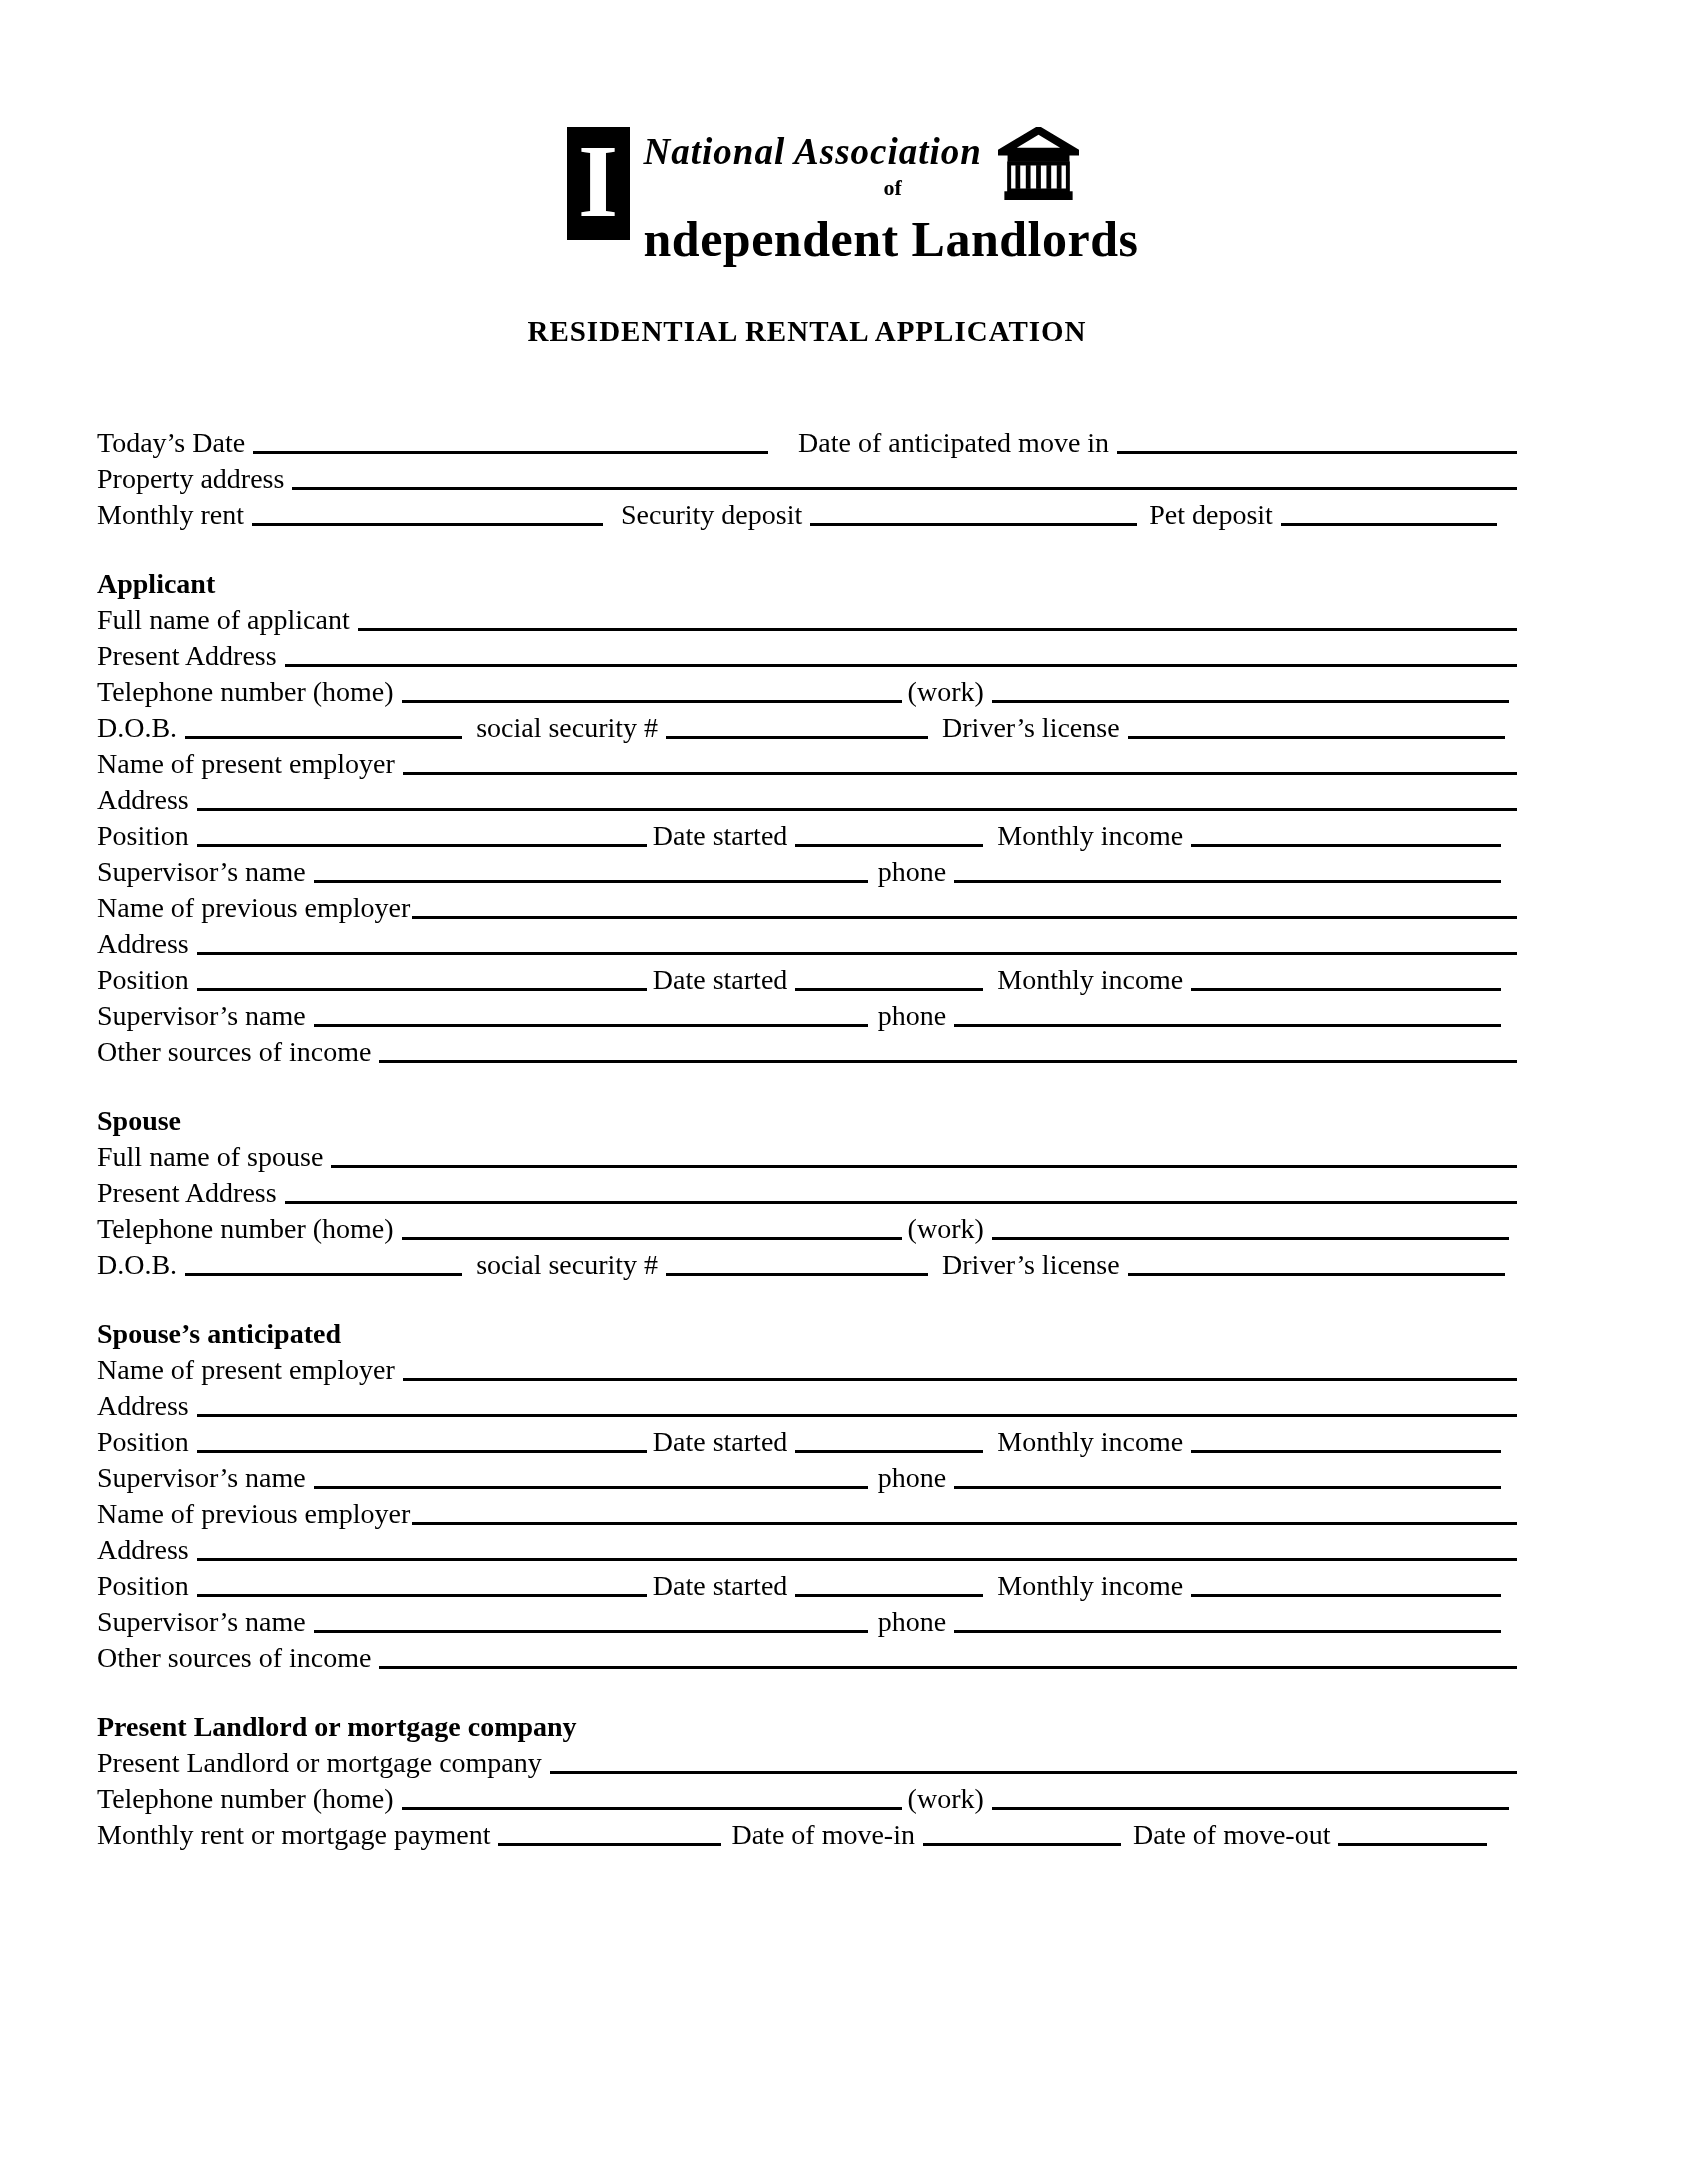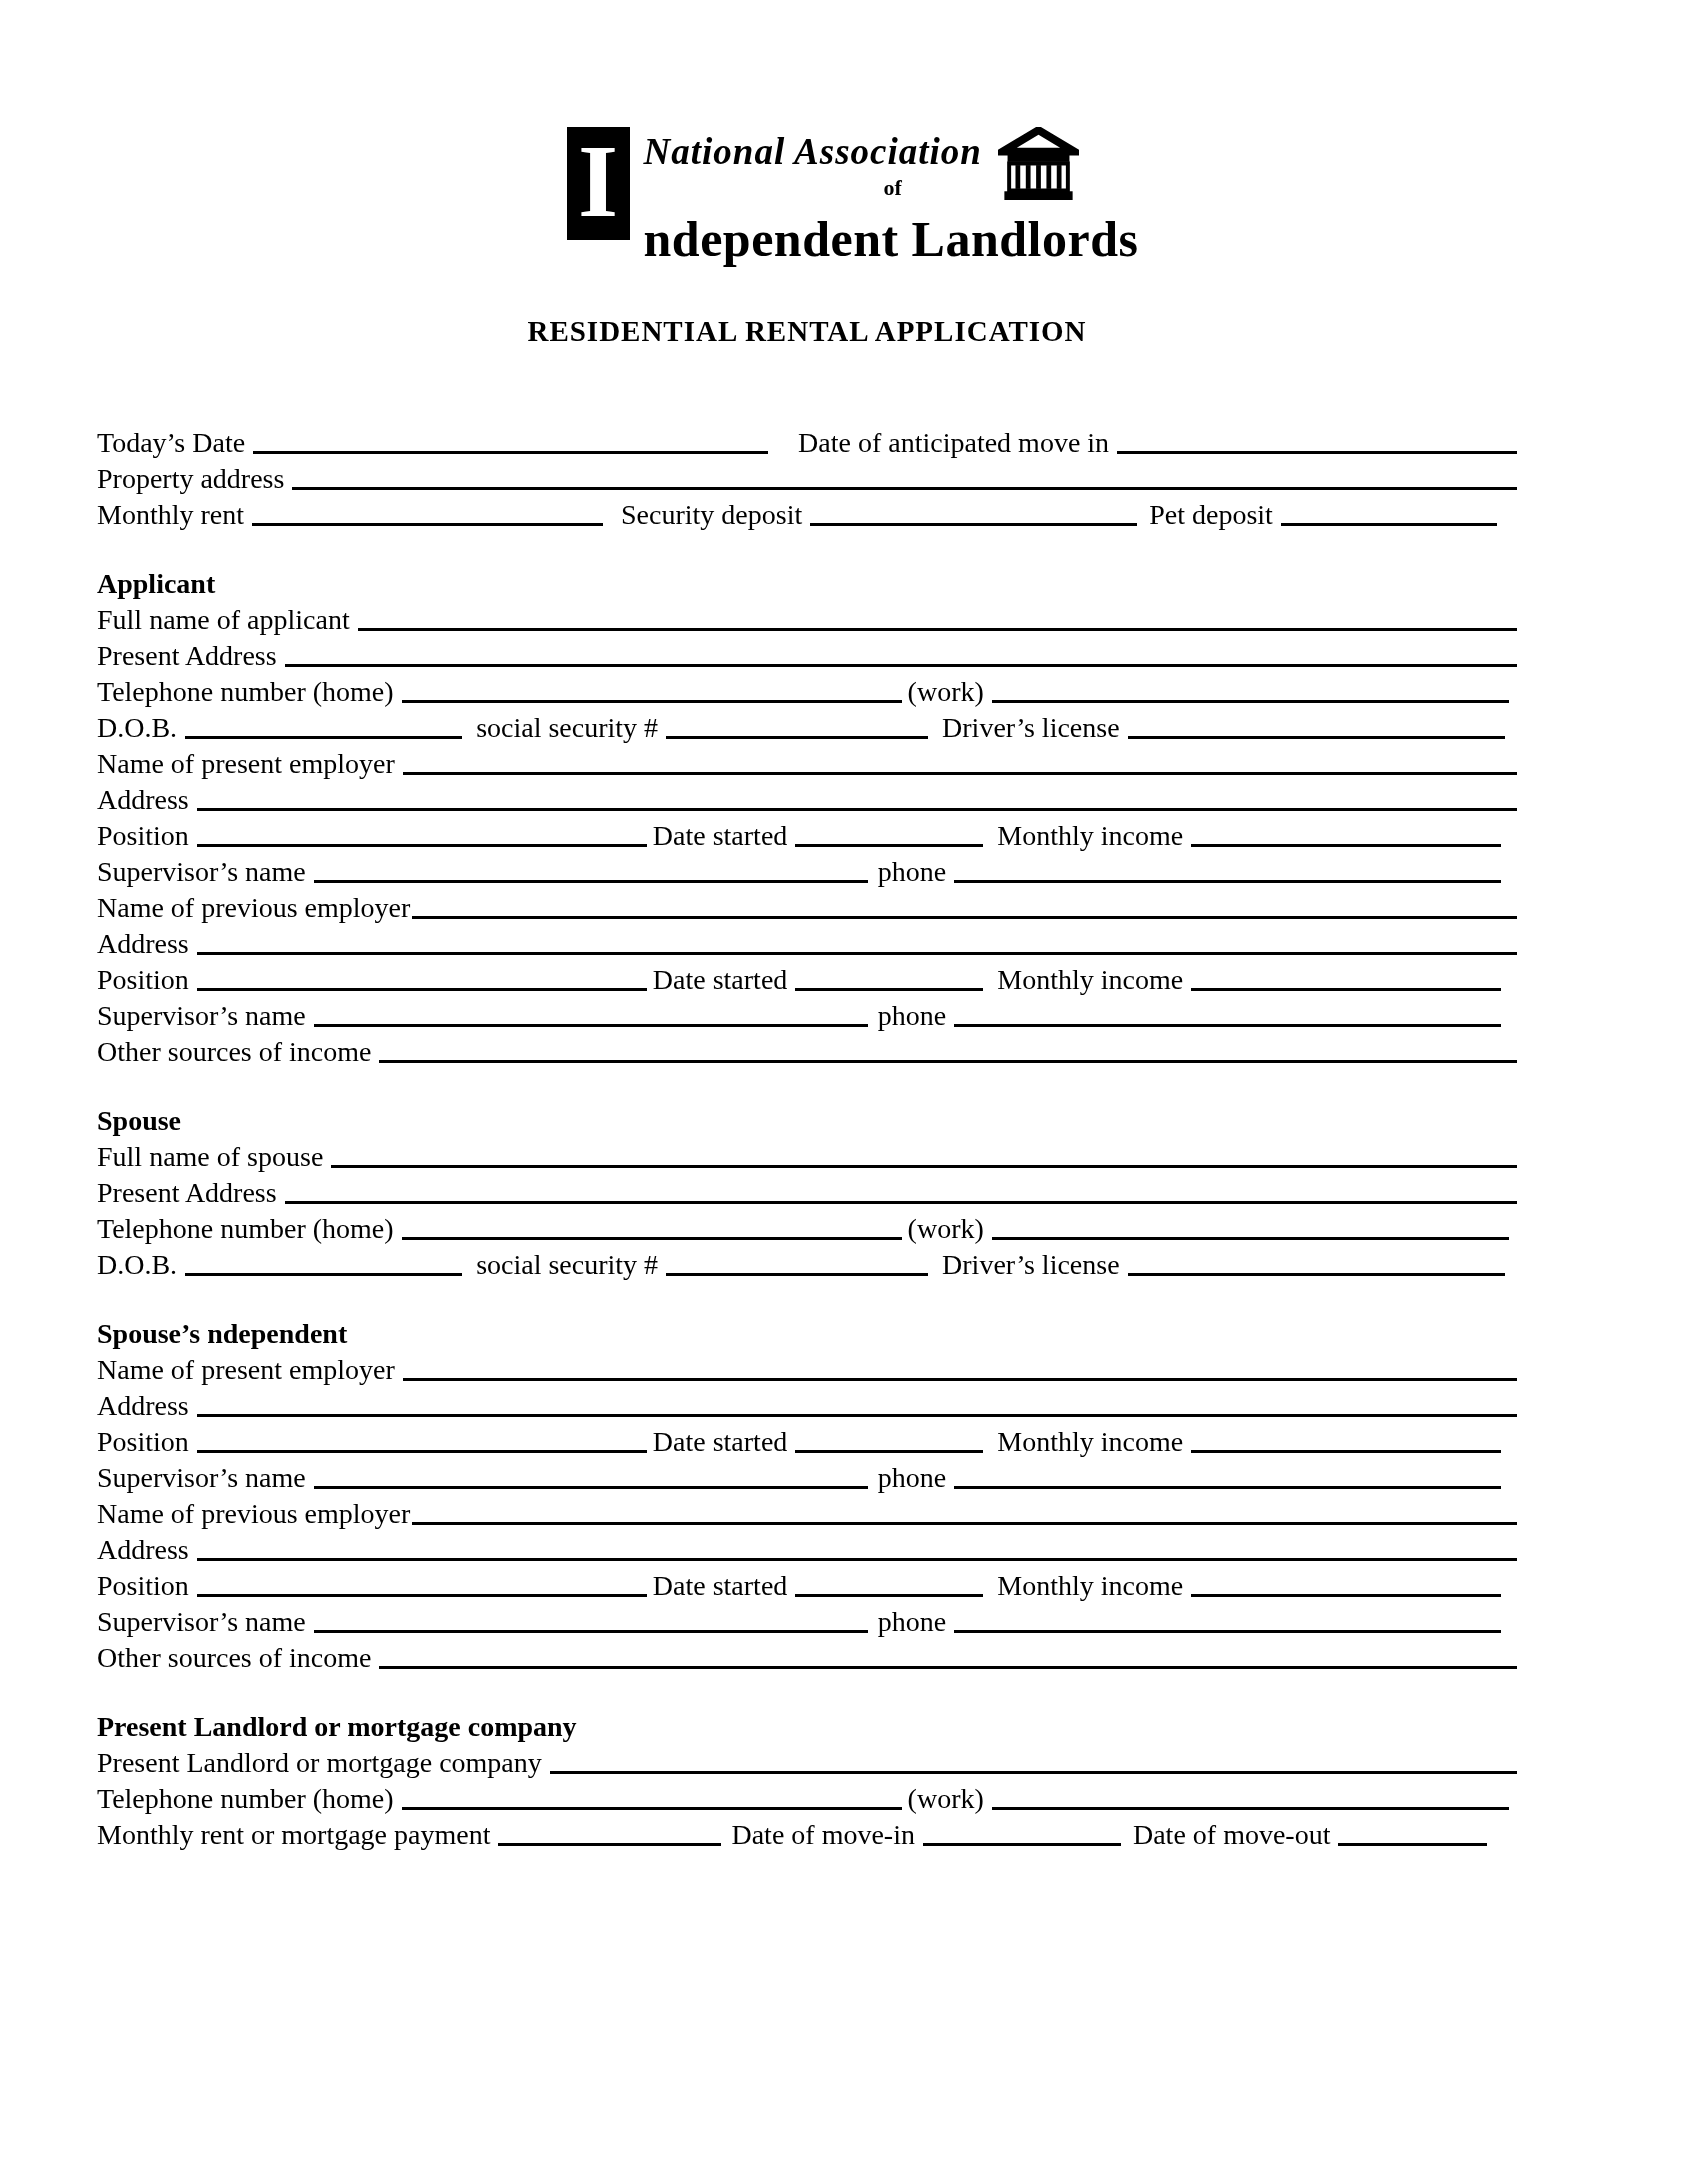--- a/index.html
+++ b/index.html
@@ -219,21 +219,21 @@
   <div class="r">
     <span class="l">D.O.B.</span>
     <div class="b" style="width:277px"></div>
     <span class="l g14">social security #</span>
     <div class="b" style="width:262px"></div>
     <span class="l g14">Driver’s license</span>
     <div class="b f mr12"></div>
   </div>
 
   <div class="r head">
-    <span class="l hb">Spouse’s ndependent</span>
+    <span class="l hb">Spouse’s anticipated</span>
   </div>
   <div class="r">
     <span class="l">Name of present employer</span>
     <div class="b f"></div>
   </div>
   <div class="r">
     <span class="l">Address</span>
     <div class="b f"></div>
   </div>
   <div class="r">

